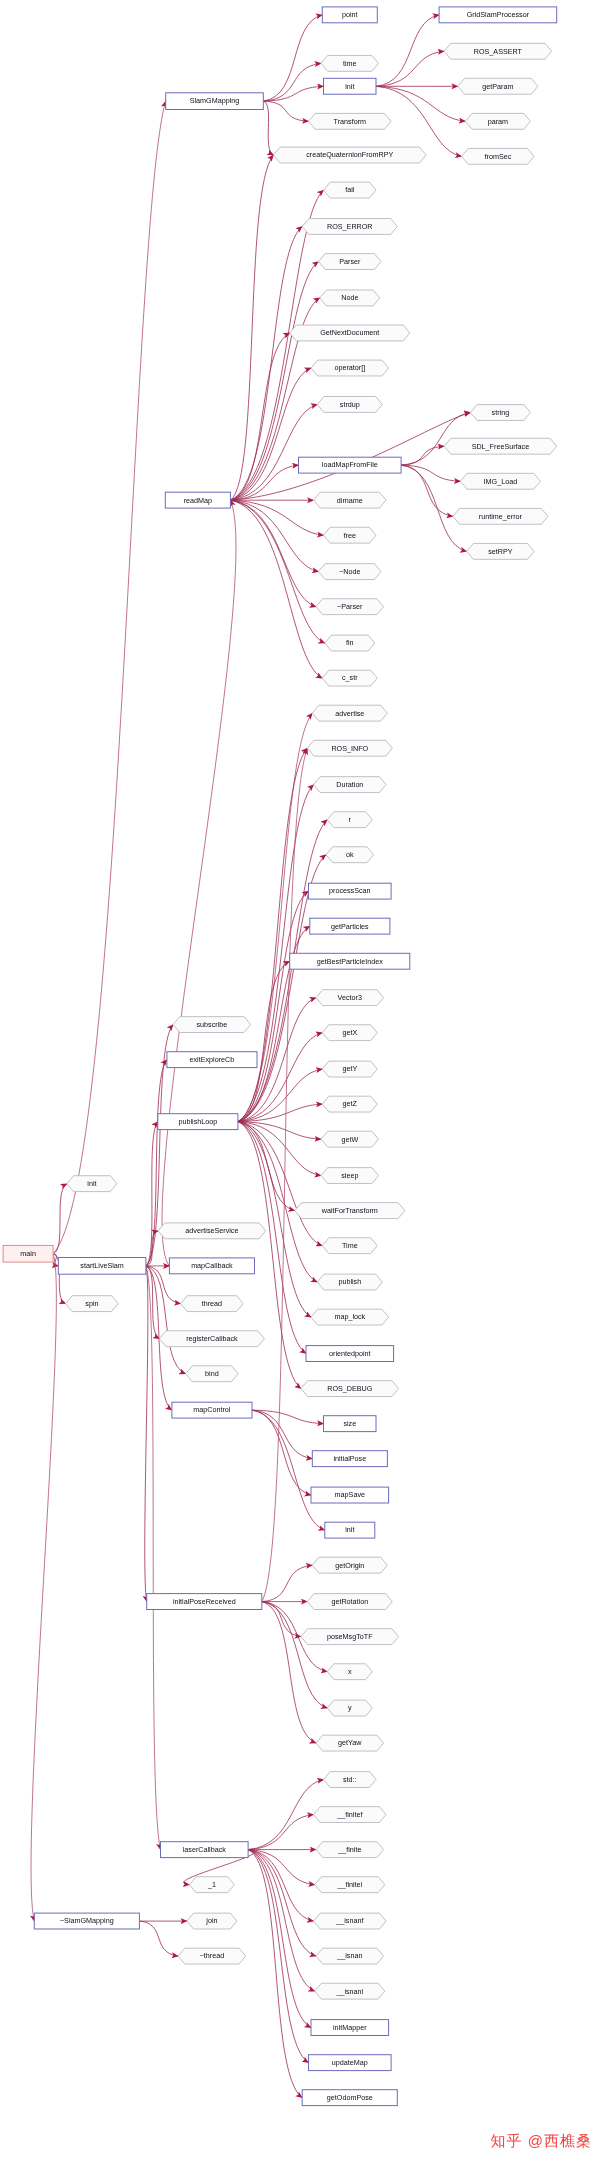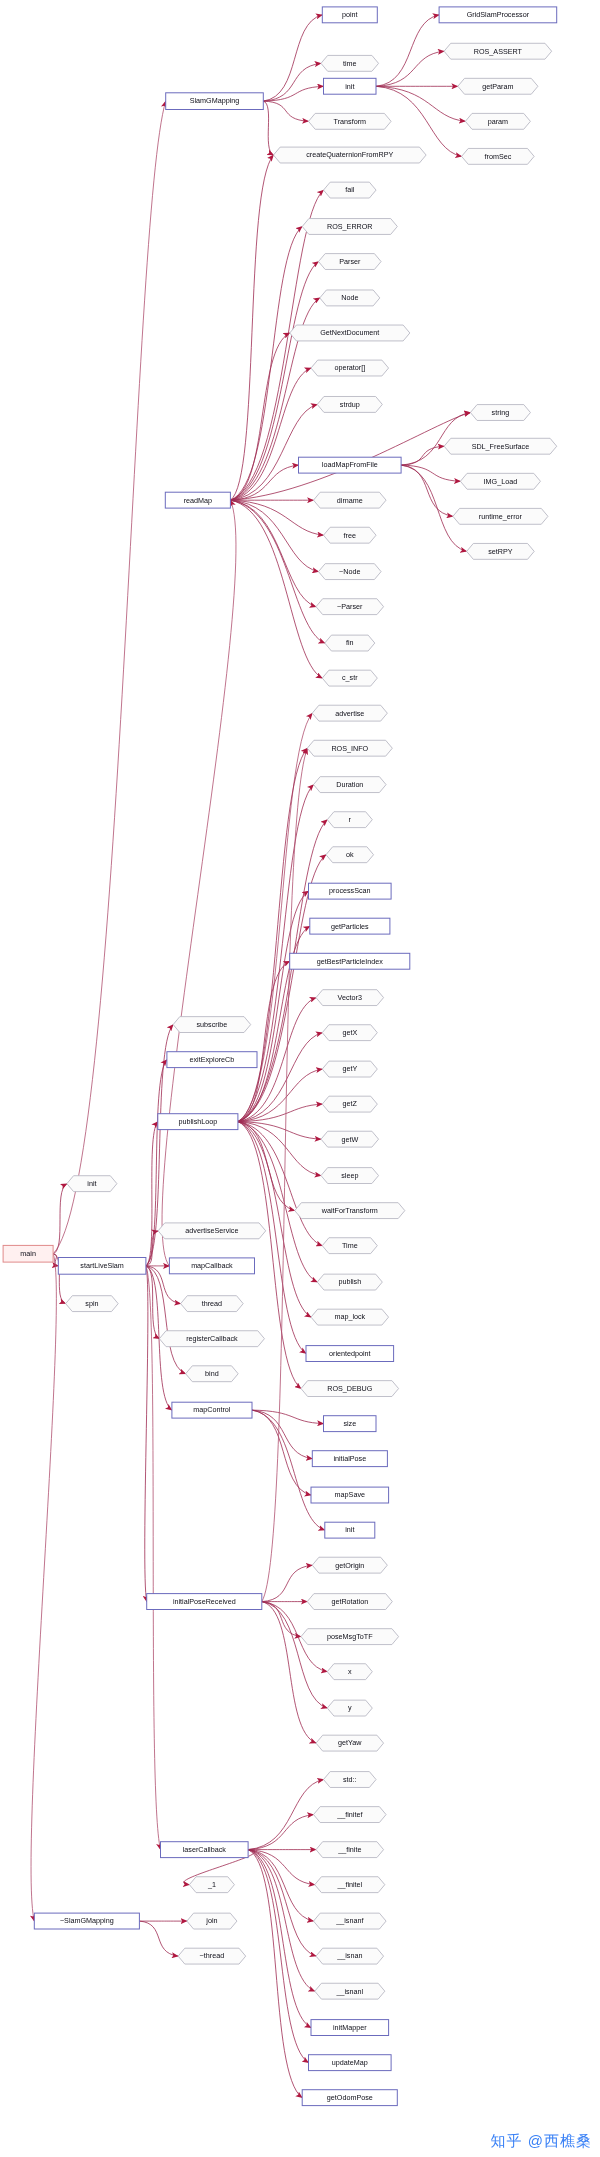--- a/index.html
+++ b/index.html
@@ -4,21 +4,21 @@
 <style>
   html,body{margin:0;padding:0;background:#ffffff;}
   body{width:600px;height:2157px;position:relative;font-family:"Liberation Sans",sans-serif;overflow:hidden;}
   #graph{position:absolute;left:0;top:0;width:600px;height:2157px;}
   .node-label{font-size:7.2px;fill:#0d0d17;font-family:"Liberation Sans",sans-serif;dominant-baseline:middle;text-anchor:middle;}
   .nd-box{fill:#ffffff;stroke:#6b6bbd;stroke-width:1;}
   .nd-box.root{fill:#fff0f0;stroke:#e08a8a;}
   .nd-oct{fill:#fbfbfb;stroke:#b9b9c4;stroke-width:0.9;}
   .edge{fill:none;stroke:#9e2b52;stroke-width:0.8;}
   .edge.soft{stroke:#b05070;}
-  #watermark{position:absolute;right:8px;bottom:6px;font-size:15px;color:#3b82f6;font-family:"Liberation Sans",sans-serif;letter-spacing:1px;white-space:nowrap;}
+  #watermark{position:absolute;right:8px;bottom:6px;font-size:15px;color:#ef4444;font-family:"Liberation Sans",sans-serif;letter-spacing:1px;white-space:nowrap;}
 </style>
 </head>
 <body>
 
 <svg id="graph" viewBox="0 0 600 2157" preserveAspectRatio="none">
   <defs>
     <marker id="ar" markerWidth="7" markerHeight="6" refX="6.4" refY="3" orient="auto" markerUnits="userSpaceOnUse">
       <path d="M0,0 L7,3 L0,6 L1.6,3 Z" fill="#b01840"></path>
     </marker>
   </defs>

